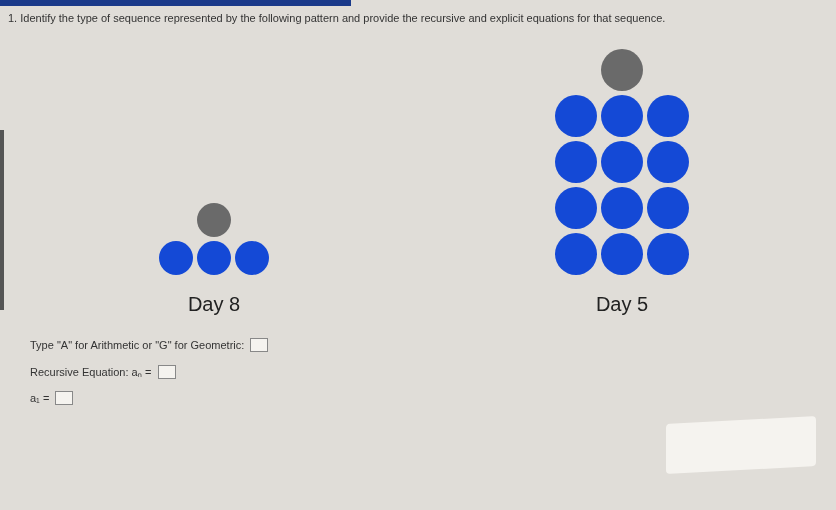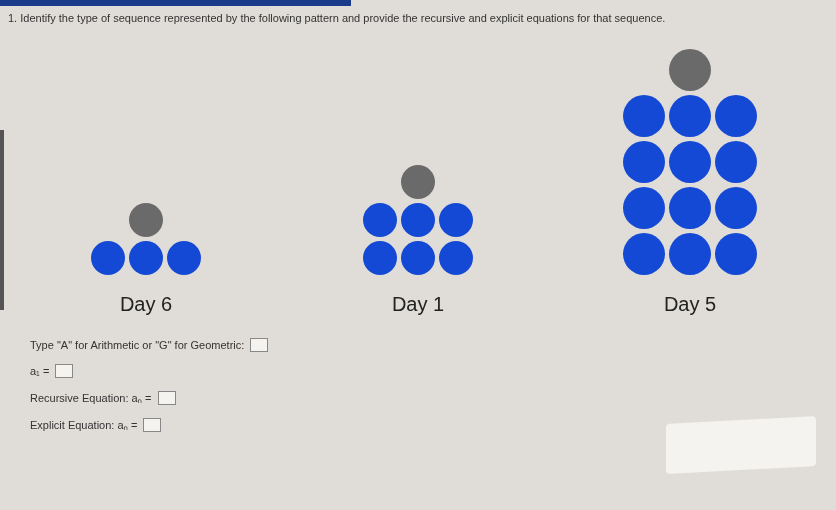--- a/index.html
+++ b/index.html
@@ -110,41 +110,23 @@
     <div class="dots d0">
       <div class="row">
           <div class="dot gray"></div>
         </div>
       <div class="row">
         <div class="dot blue"></div>
         <div class="dot blue"></div>
         <div class="dot blue"></div>
       </div>
     </div>
-    <div class="day-label">Day 6</div>
+    <div class="day-label">Day 8</div>
   </div>
 
-  <div class="day-col">
-    <div class="dots d1">
-      <div class="row">
-          <div class="dot gray"></div>
-        </div>
-      <div class="row">
-        <div class="dot blue"></div>
-        <div class="dot blue"></div>
-        <div class="dot blue"></div>
-      </div>
-      <div class="row">
-        <div class="dot blue"></div>
-        <div class="dot blue"></div>
-        <div class="dot blue"></div>
-      </div>
-    </div>
-    <div class="day-label">Day 1</div>
-  </div>
 
 
   <div class="day-col">
     <div class="dots d3">
       <div class="row">
           <div class="dot gray"></div>
         </div>
       <div class="row">
         <div class="dot blue"></div>
         <div class="dot blue"></div>
@@ -170,26 +152,22 @@
   </div>
 
 </div>
 
 <div class="inputs">
   <div class="input-row">
     <span>Type "A" for Arithmetic or "G" for Geometric:</span>
     <span class="box"></span>
   </div>
   <div class="input-row">
-    <span>a₁ =</span>
-    <span class="box"></span>
-  </div>
-  <div class="input-row">
     <span>Recursive Equation: aₙ =</span>
     <span class="box"></span>
   </div>
   <div class="input-row">
-    <span>Explicit Equation: aₙ =</span>
+    <span>a₁ =</span>
     <span class="box"></span>
   </div>
 </div>
 
 <div class="corner"></div>
 
 </body></html>

